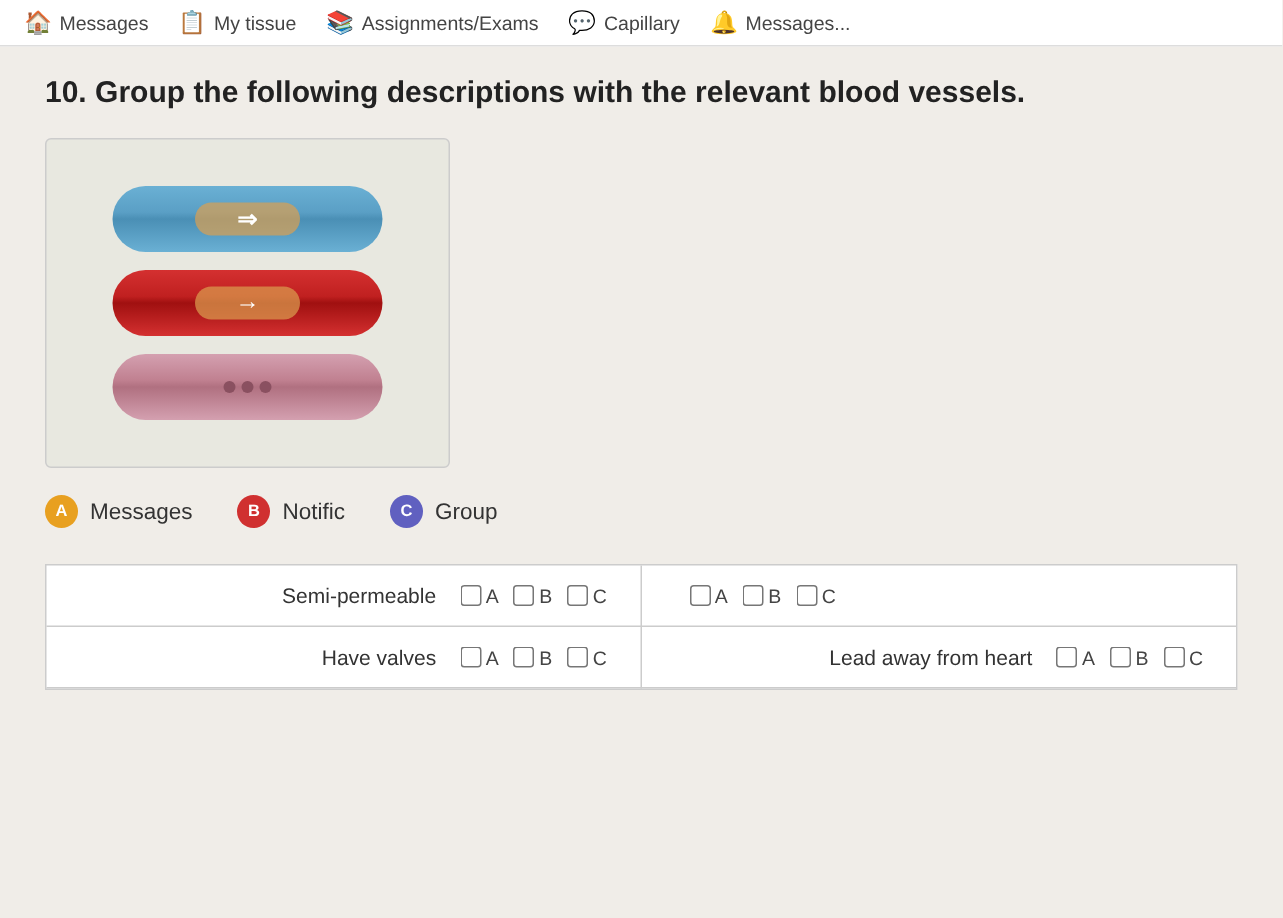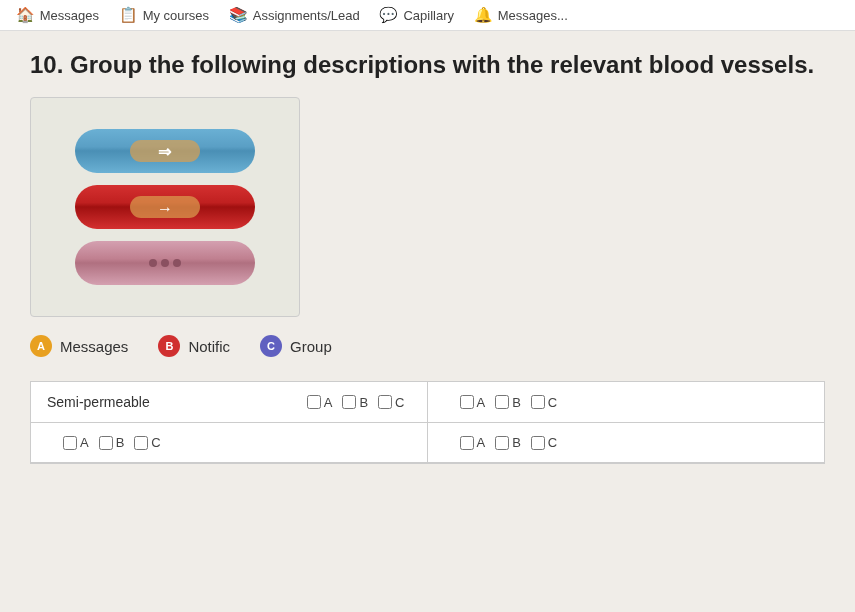--- a/index.html
+++ b/index.html
@@ -33,21 +33,21 @@
 
     .nav-icon {
       font-size: 15px;
     }
 
     .content-area {
       padding: 20px 30px;
     }
 
     .question-title {
-      font-size: 24px;
+      font-size: 20px;
       font-weight: 600;
       color: #222;
       margin-bottom: 18px;
     }
 
     .image-box {
       width: 270px;
       height: 220px;
       background: #e8e8e0;
       border: 1px solid #ccc;
@@ -160,20 +160,21 @@
       color: #333;
     }
 
     .table-cell:nth-child(odd) {
       border-right: 1px solid #ccc;
     }
 
     .cell-label {
       flex: 1;
       font-weight: 400;
+      text-align: right;
     }
 
     .checkboxes {
       display: flex;
       align-items: center;
       gap: 4px;
       margin-left: 16px;
     }
 
     .checkbox-group {
@@ -198,25 +199,25 @@
 </head>
 <body>
 
 <div class="top-nav">
   <div class="nav-item">
     <span class="nav-icon">🏠</span>
     <span>Messages</span>
   </div>
   <div class="nav-item">
     <span class="nav-icon">📋</span>
-    <span>My courses</span>
+    <span>My tissue</span>
   </div>
   <div class="nav-item">
     <span class="nav-icon">📚</span>
-    <span>Assignments/Lead</span>
+    <span>Assignments/Exams</span>
   </div>
   <div class="nav-item">
     <span class="nav-icon">💬</span>
     <span>Capillary</span>
   </div>
   <div class="nav-item">
     <span class="nav-icon">🔔</span>
     <span>Messages...</span>
   </div>
 </div>
@@ -297,37 +298,39 @@
           <span class="checkbox-letter">B</span>
         </div>
         <div class="checkbox-group">
           <input type="checkbox" style="">
           <span class="checkbox-letter">C</span>
         </div>
       </div>
     </div>
 
     <div class="table-cell">
+      <span class="cell-label">Have valves</span>
       <div class="checkboxes">
         <div class="checkbox-group">
           <input type="checkbox" style="">
           <span class="checkbox-letter">A</span>
         </div>
         <div class="checkbox-group">
           <input type="checkbox" style="">
           <span class="checkbox-letter">B</span>
         </div>
         <div class="checkbox-group">
           <input type="checkbox" style="">
           <span class="checkbox-letter">C</span>
         </div>
       </div>
     </div>
 
     <div class="table-cell">
+      <span class="cell-label">Lead away from heart</span>
       <div class="checkboxes">
         <div class="checkbox-group">
           <input type="checkbox" style="">
           <span class="checkbox-letter">A</span>
         </div>
         <div class="checkbox-group">
           <input type="checkbox" style="">
           <span class="checkbox-letter">B</span>
         </div>
         <div class="checkbox-group">

